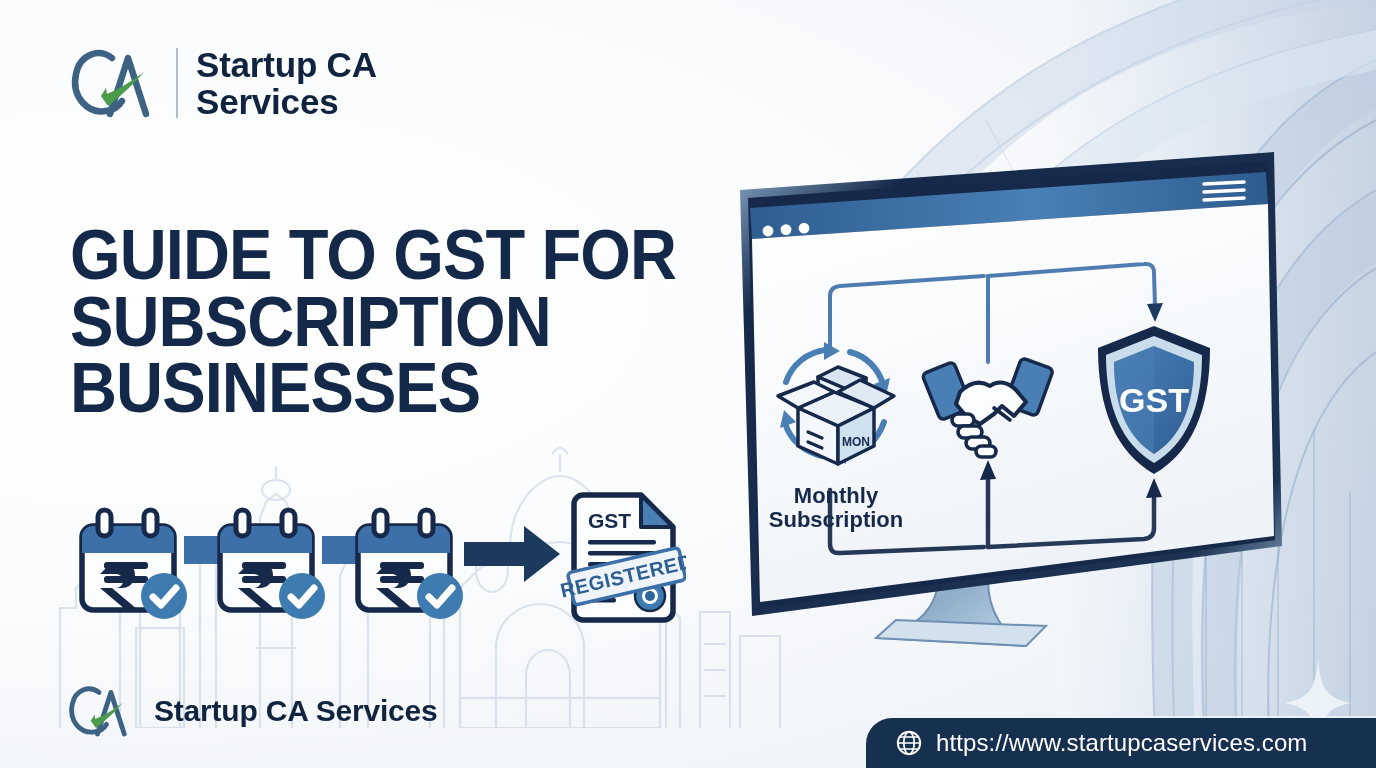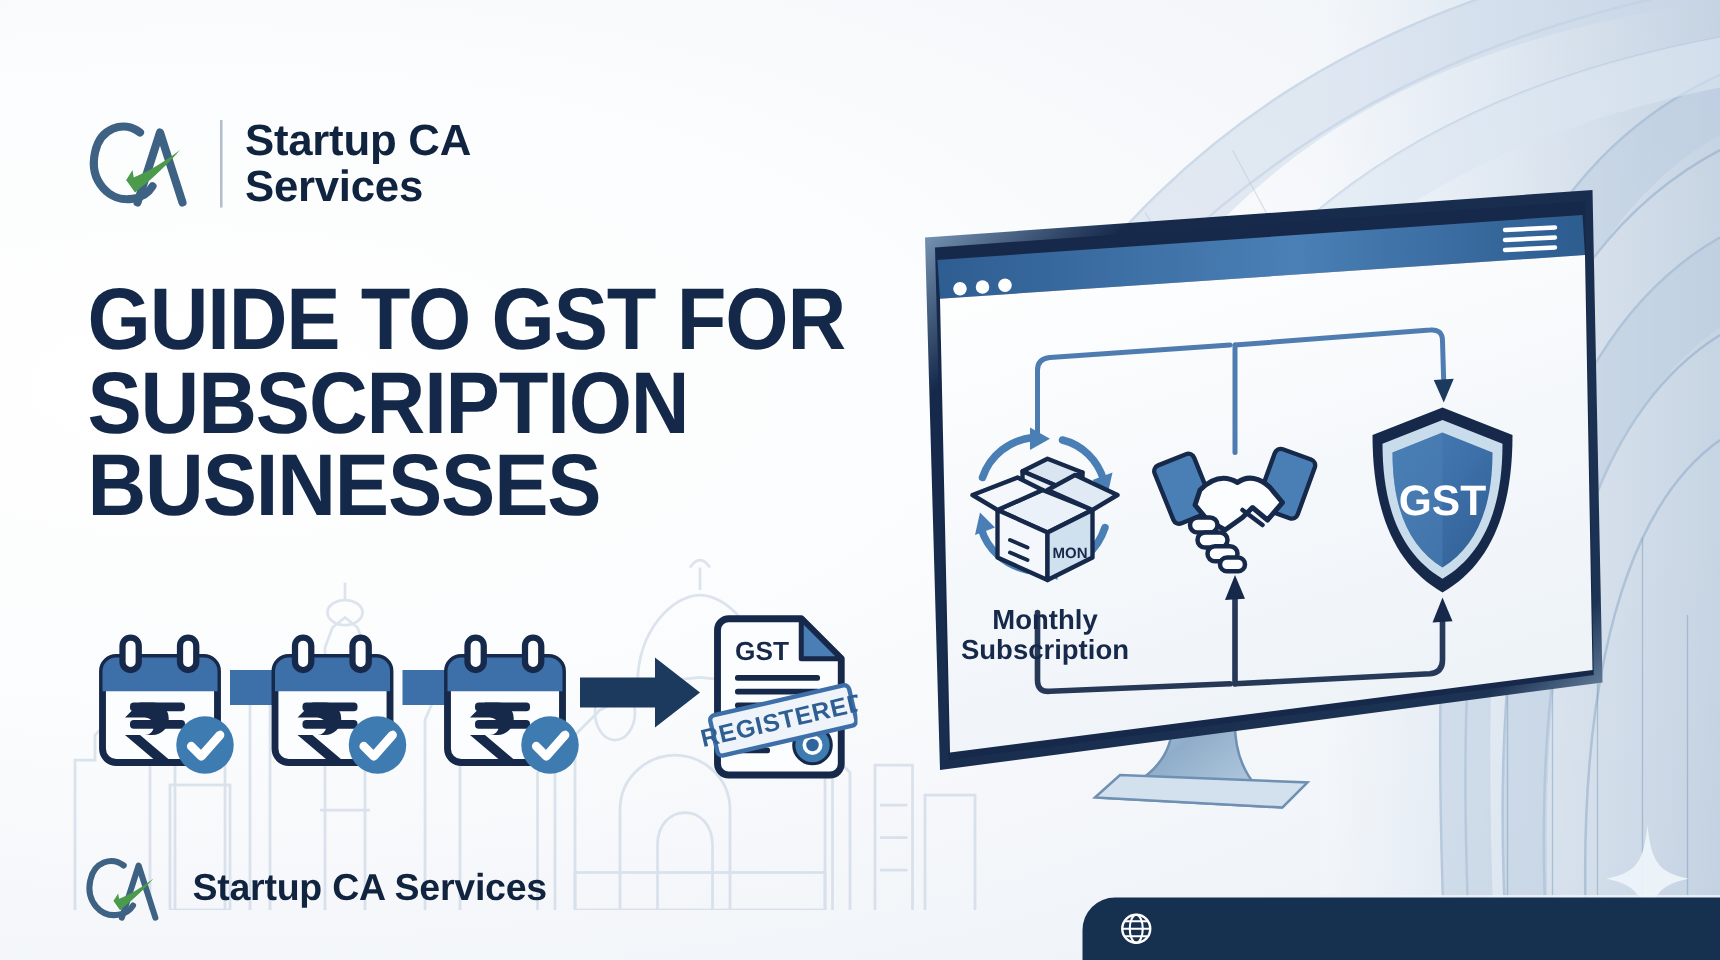--- a/index.html
+++ b/index.html
@@ -20,21 +20,21 @@
 
   
   .bg-layer { position:absolute; inset:0; pointer-events:none; }
   .bg-building { position:absolute; right:0; top:0; width:320px; height:768px; opacity:.95; }
   .bg-curves  { position:absolute; right:0; top:-40px; width:520px; height:420px; opacity:.85; }
   .bg-monuments { position:absolute; left:40px; bottom:40px; width:760px; height:330px; opacity:.55; }
 
   
   .brand-top {
     position:absolute; left:66px; top:44px;
-    display:flex; align-items:center; gap:18px;margin-top:48px;
+    display:flex; align-items:center; gap:18px;
   }
   .logo-mark { width:92px; height:78px; flex:none; }
   .brand-divider {
     width:2px; height:70px; background:#9aa7ba; flex:none; opacity:.75;
   }
   .brand-name {
     font-size:35px; font-weight:bold; color:#11243f;
     line-height:1.06; letter-spacing:-.2px; white-space:pre-line;
   }
 
@@ -391,15 +391,16 @@
   <svg class="sparkle" viewBox="0 0 66 86">
     <path d="M33 0 C 36 30 42 38 66 43 C 42 48 36 56 33 86 C 30 56 24 48 0 43 C 24 38 30 30 33 0 Z" fill="#eef4fa" opacity=".92"></path>
   </svg>
 
   <div class="url-bar">
     <svg class="globe-ico" viewBox="0 0 26 26">
       <circle cx="13" cy="13" r="11.2" fill="none" stroke="#ffffff" stroke-width="1.9"></circle>
       <ellipse cx="13" cy="13" rx="5.2" ry="11.2" fill="none" stroke="#ffffff" stroke-width="1.7"></ellipse>
       <path d="M2.2 13 H23.8 M4 7 H22 M4 19 H22" stroke="#ffffff" stroke-width="1.7" fill="none"></path>
     </svg>
+    <span class="url-text">https://www.startupcaservices.com</span>
   </div>
 
 </div>
 
 </body></html>

